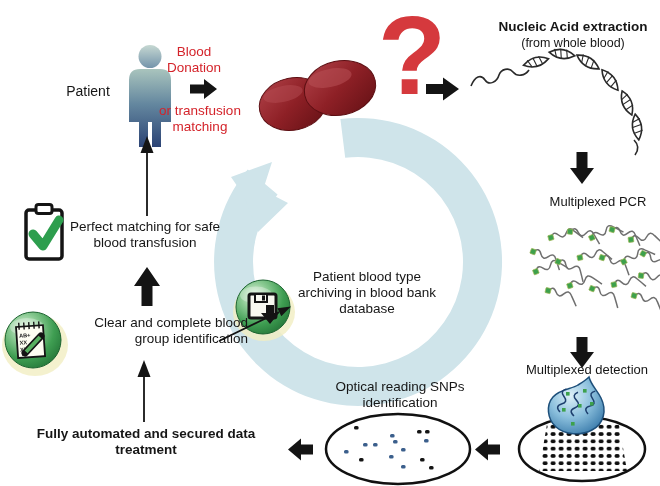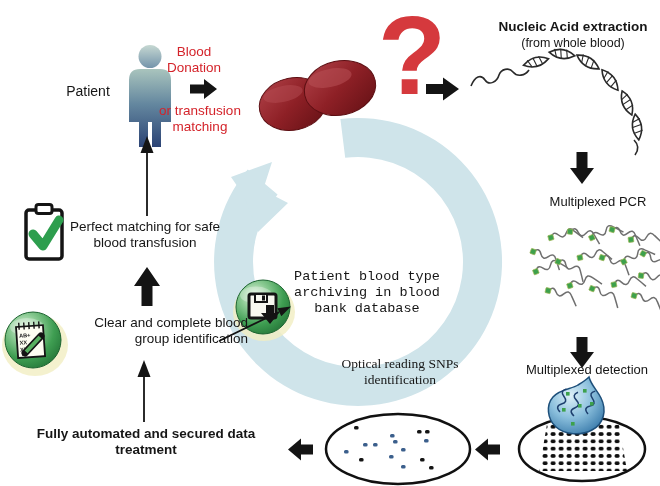--- a/index.html
+++ b/index.html
@@ -218,23 +218,23 @@
 
 
 <div class="lbl bold" style="left:486px;top:19px;width:174px;">Nucleic Acid extraction</div>
 
 <div class="lbl sub" style="left:486px;top:36px;width:174px;">(from whole blood)</div>
 
 <div class="lbl" style="left:528px;top:194px;width:140px;font-size:13px;">Multiplexed PCR</div>
 
 <div class="lbl" style="left:508px;top:362px;width:158px;font-size:13px;">Multiplexed detection</div>
 
-<div class="lbl" style="left:322px;top:356px;width:156px;font-family:Liberation Serif, serif;">Optical reading SNPs identification</div>
+<div class="lbl" style="left:322px;top:379px;width:156px;">Optical reading SNPs identification</div>
 
 <div class="lbl bold" style="left:36px;top:426px;width:220px;">Fully automated and secured data treatment</div>
 
 <div class="lbl" style="left:64px;top:315px;width:184px;text-align:right;">Clear and complete blood group identification</div>
 
 <div class="lbl" style="left:60px;top:219px;width:170px;">Perfect matching for safe blood transfusion</div>
 
-<div class="lbl" style="left:285px;top:269px;width:164px;font-family:Liberation Mono, monospace;">Patient blood type archiving in blood bank database</div>
+<div class="lbl" style="left:285px;top:269px;width:164px;">Patient blood type archiving in blood bank database</div>
 
 </div>
 
 </body></html>

